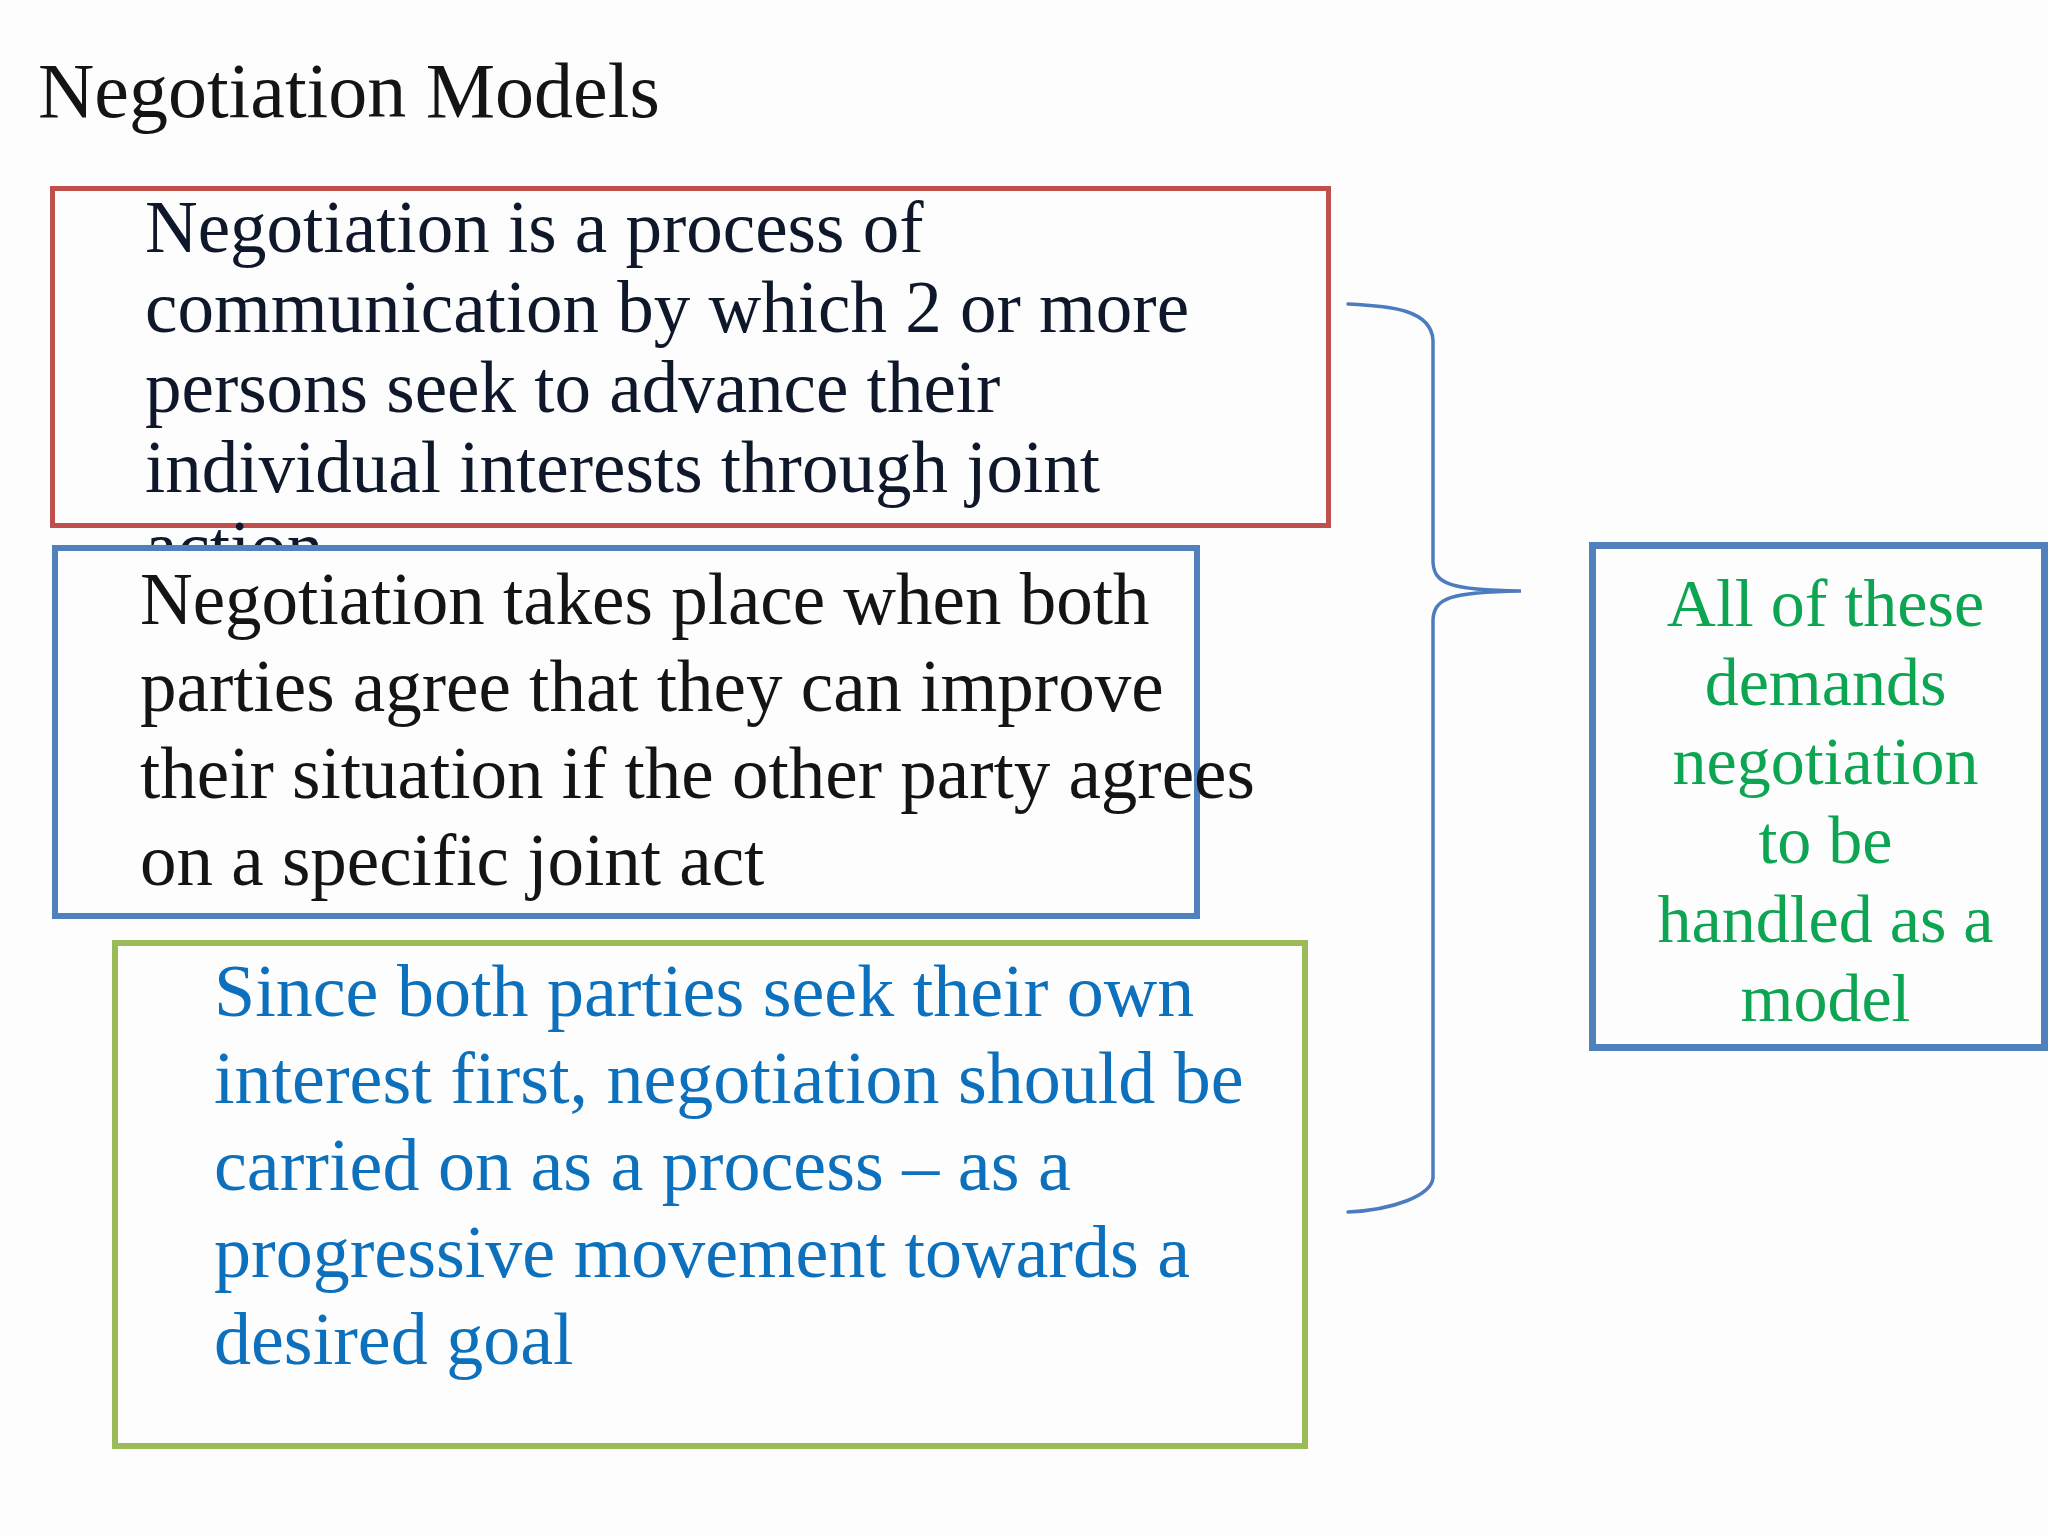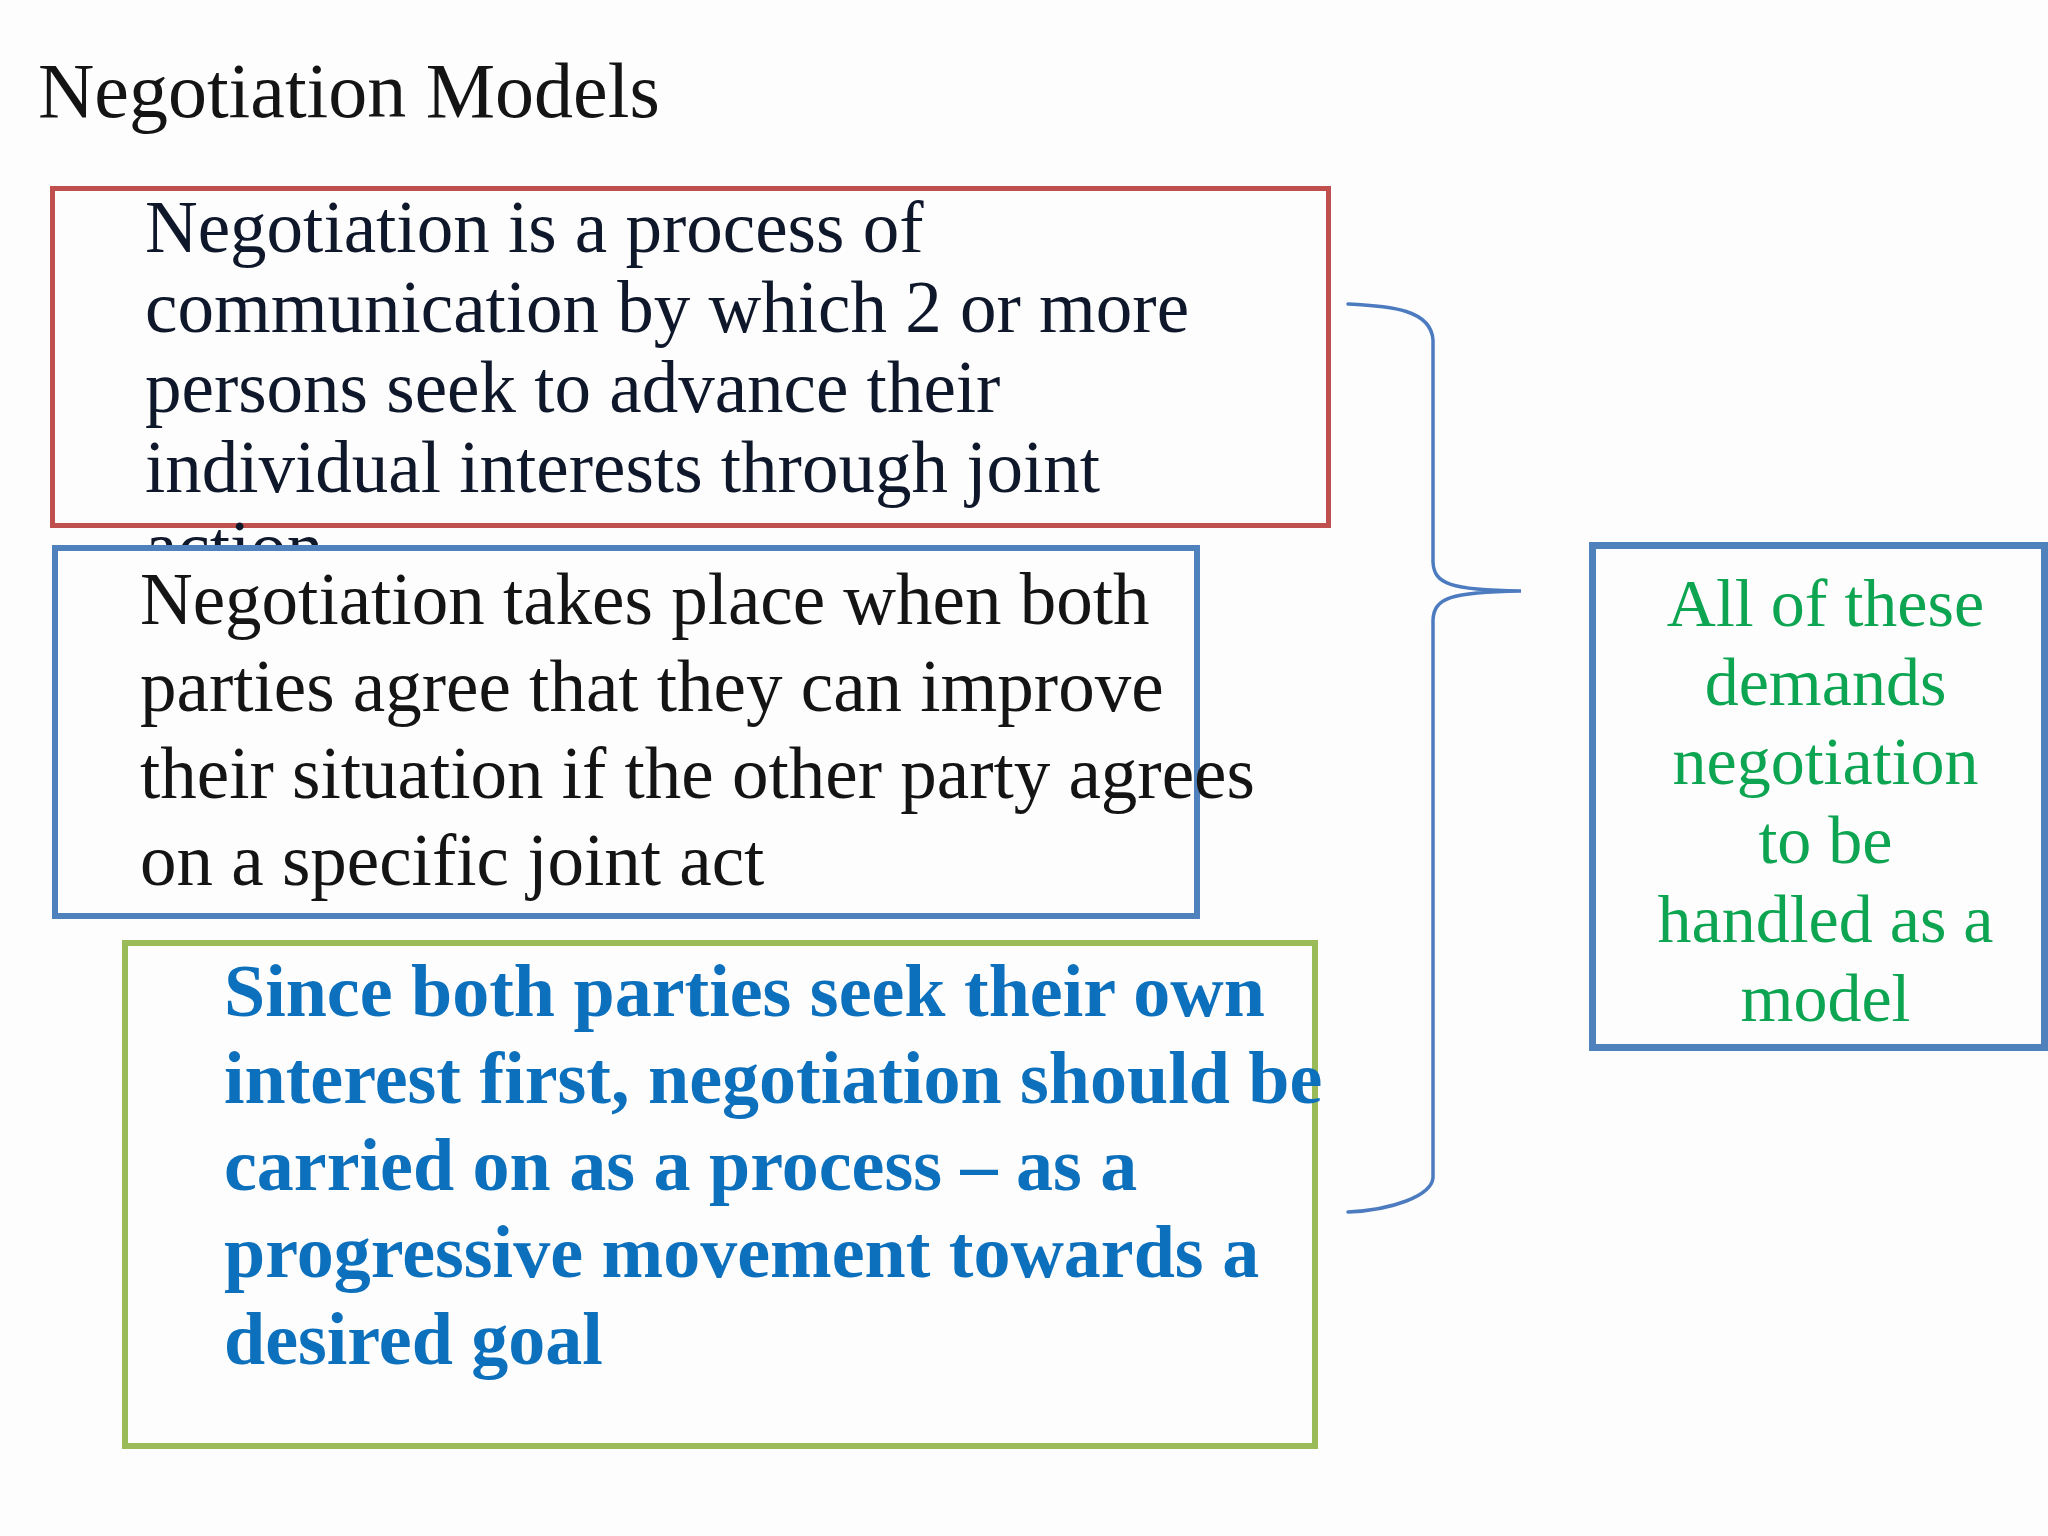--- a/index.html
+++ b/index.html
@@ -56,25 +56,24 @@
   }
   .box-blue .boxtext {
     padding-top: 5px;
     padding-left: 82px;
     font-size: 73px;
     line-height: 87px;
     color: #141414;
   }
   
   .box-green {
-    left: 122px; top: 940px;
+    left: 112px; top: 940px;
     width: 1196px; height: 509px;
     border: 6px solid #9bbb59;
     z-index: 2;
-    font-weight: bold;
   }
   .box-green .boxtext {
     padding-top: 2px;
     padding-left: 96px;
     font-size: 74px;
     line-height: 87px;
     color: #0d70bc;
   }
   
   .box-conclusion {

